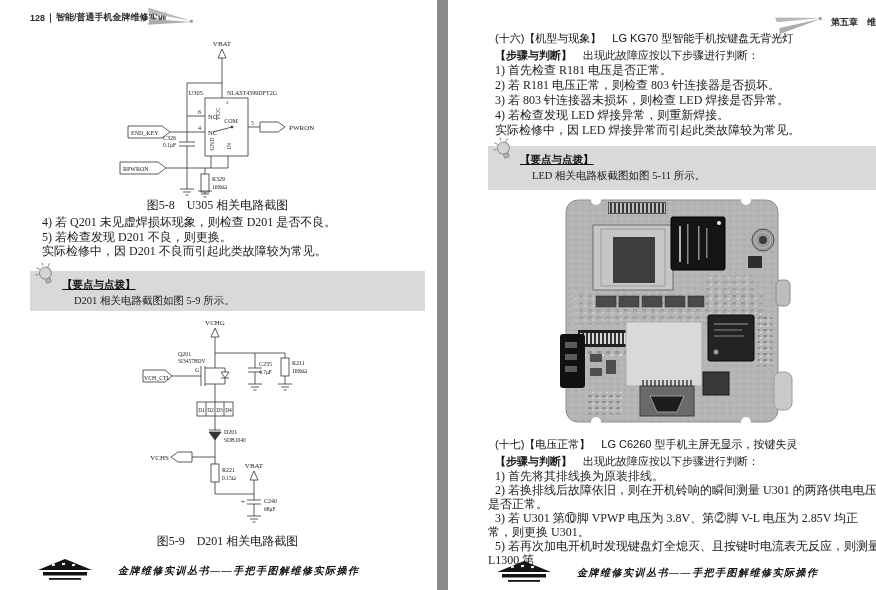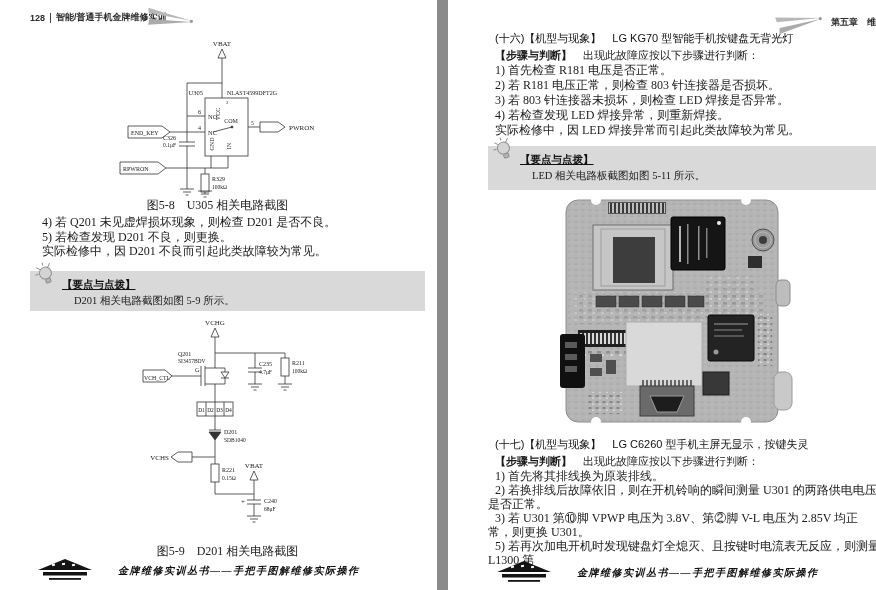--- a/index.html
+++ b/index.html
@@ -31,21 +31,21 @@
   .flow-r .body-line{line-height:15px;text-indent:7px;}
   .body-line.tight{line-height:14px;}
 
   .sec-heading{margin:0 0 2px 0;font-size:11px;line-height:16px;text-indent:7px;
                font-family:"Liberation Sans",sans-serif;font-weight:normal;color:#111;}
   .sub-line{margin:0;font-size:11px;line-height:15px;text-indent:7px;}
   .sub-label{font-family:"Liberation Sans",sans-serif;font-weight:bold;}
 
   .figure-caption{font-size:12px;line-height:12px;text-align:center;color:#222;margin:1px 0 2px 0;}
   .cap58{width:215px;margin-left:80px;margin-bottom:4px;}
-  .cap59{width:185px;margin-left:105px;margin-top:13px;}
+  .cap59{width:185px;margin-left:105px;margin-top:3px;}
   .cap510{width:240px;margin-left:72px;margin-top:2px;}
 
   .tip-box{position:relative;background:#d9d9d9;width:100%;box-sizing:border-box;
            padding:7px 10px 8px 32px;}
   .tip-box .bulb{position:absolute;left:5px;top:-9px;}
   .tip-title{margin:0;font-family:"Liberation Sans",sans-serif;font-weight:bold;
              font-size:10.5px;line-height:13px;color:#111;text-decoration:underline;}
   .tip-body{margin:3px 0 0 0;font-size:10.5px;line-height:13px;padding-left:12px;}
 
   .tipbox-l{margin-top:12px;height:40px;box-sizing:border-box;}
@@ -324,21 +324,21 @@
       <rect x="30" y="172" width="12" height="8" fill="#4f4f4f"></rect>
       <rect x="46" y="164" width="10" height="14" fill="#4f4f4f"></rect>
       <rect x="28" y="196" width="34" height="22" fill="url(#pcb-b)" opacity="0.7"></rect>
       <rect x="82" y="184" width="50" height="7" fill="url(#teeth)" opacity="0.7"></rect>
       <rect x="80" y="190" width="54" height="30" fill="#6a6a6a" stroke="#3f3f3f"></rect>
       <path d="M90,200 H124 L117,216 H97 Z" fill="#1d1d1d" stroke="#9c9c9c"></path>
       <rect x="146" y="80" width="48" height="30" fill="url(#pcb-a)" opacity="0.5"></rect>
     </svg>
 
     <div class="sec17-block">
-      <p class="sec-heading"><span>(十七)【机型与现象】</span><span>　LG C6260 型手机主屏无显示，按键失灵</span></p>
+      <p class="sec-heading"><span>(十七)【电压正常】</span><span>　LG C6260 型手机主屏无显示，按键失灵</span></p>
       <p class="sub-line"><span class="sub-label">【步骤与判断】</span><span>　出现此故障应按以下步骤进行判断：</span></p>
       <div class="sec17-steps">
         <p class="body-line tight">1) 首先将其排线换为原装排线。</p>
         <p class="body-line tight">2) 若换排线后故障依旧，则在开机铃响的瞬间测量 U301 的两路供电电压是否正常。</p>
         <p class="body-line tight">3) 若 U301 第⑩脚 VPWP 电压为 3.8V、第②脚 V-L 电压为 2.85V 均正常，则更换 U301。</p>
         <p class="body-line tight">5) 若再次加电开机时发现键盘灯全熄灭、且按键时电流表无反应，则测量 L1300 第</p>
       </div>
     </div>
   </div>
 

